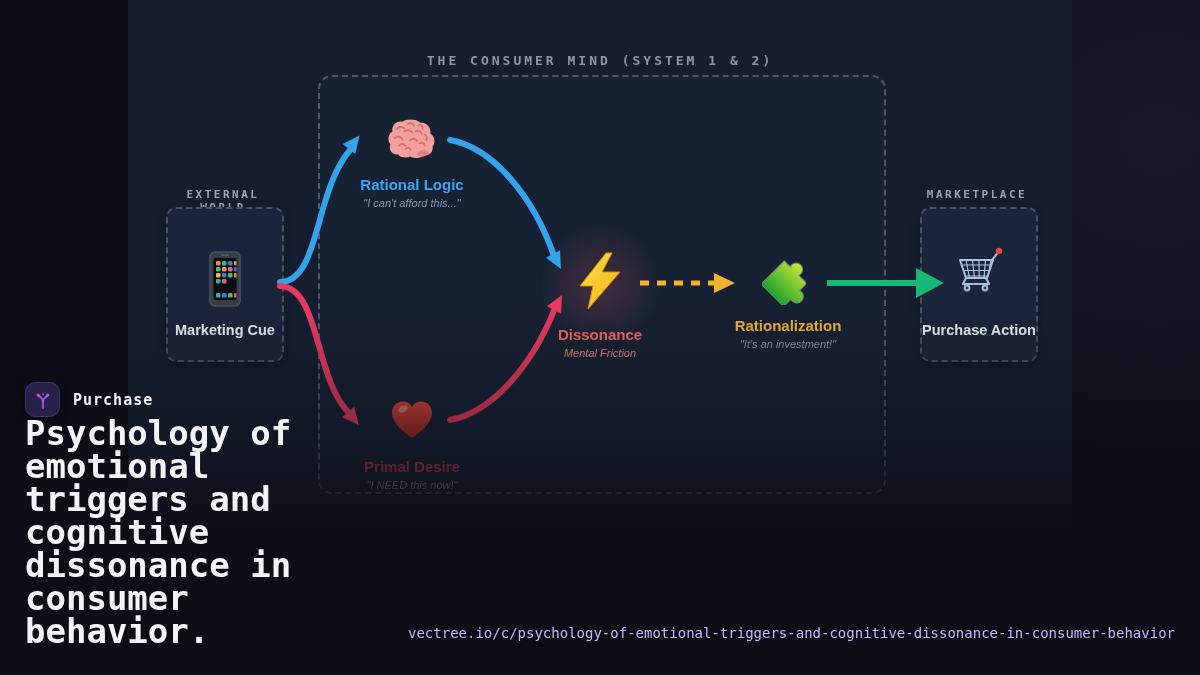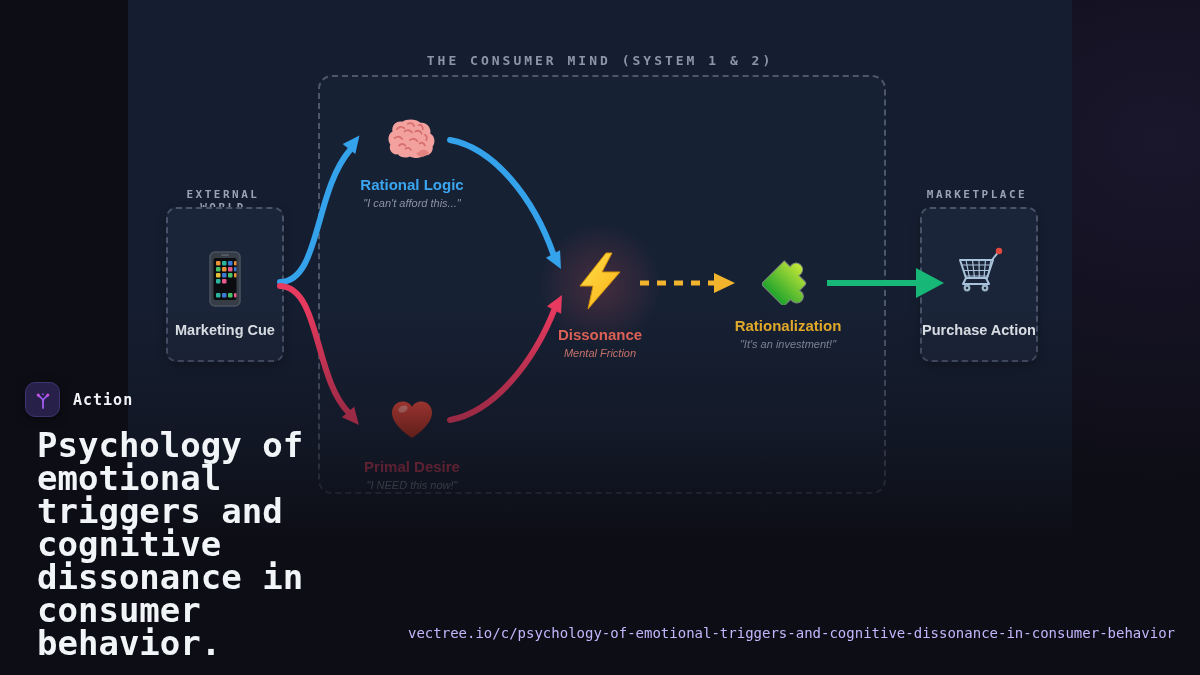--- a/index.html
+++ b/index.html
@@ -73,21 +73,21 @@
     border:1px solid #3d3470; display:flex; align-items:center; justify-content:center;
     box-shadow:0 2px 8px rgba(0,0,0,0.5);
   }
   .brand-name{
     font-family:"DejaVu Sans Mono", monospace;
     font-size:15px; font-weight:bold; color:#f0f2f5; letter-spacing:1px;
   }
   .headline{
     position:absolute; left:25px; top:417px; width:300px; z-index:50;
     font-family:"DejaVu Sans Mono", monospace;
-    font-size:34px; line-height:33px; font-weight:bold; color:#f2f5f8; margin:12px;
+    font-size:34px; line-height:33px; font-weight:bold; color:#f2f5f8; margin:0;
   }
   .footer-url{
     position:absolute; right:25px; top:625px; z-index:50;
     font-family:"DejaVu Sans Mono", monospace;
     font-size:14px; color:#c4b5fd;
   }
 </style>
 </head>
 <body>
 
@@ -219,18 +219,18 @@
       <g stroke="#9d5cf0" stroke-width="1.8" fill="none" stroke-linecap="round">
         <path d="M10 18 V11"></path>
         <path d="M10 11 C10 8.5 8 8 5.5 5.5"></path>
         <path d="M10 11 C10 8.5 12 8 14.5 5.5"></path>
       </g>
       <circle cx="5.2" cy="5" r="1.6" fill="#c94fe0"></circle>
       <circle cx="14.8" cy="5" r="1.6" fill="#c94fe0"></circle>
       <circle cx="10" cy="4.3" r="1" fill="#8447d6"></circle>
     </svg>
   </div>
-  <span class="brand-name">Action</span>
+  <span class="brand-name">Purchase</span>
 </div>
 
 <h1 class="headline">Psychology of emotional triggers and cognitive dissonance in consumer behavior.</h1>
 
 <div class="footer-url">vectree.io/c/psychology-of-emotional-triggers-and-cognitive-dissonance-in-consumer-behavior</div>
 
 </body></html>

